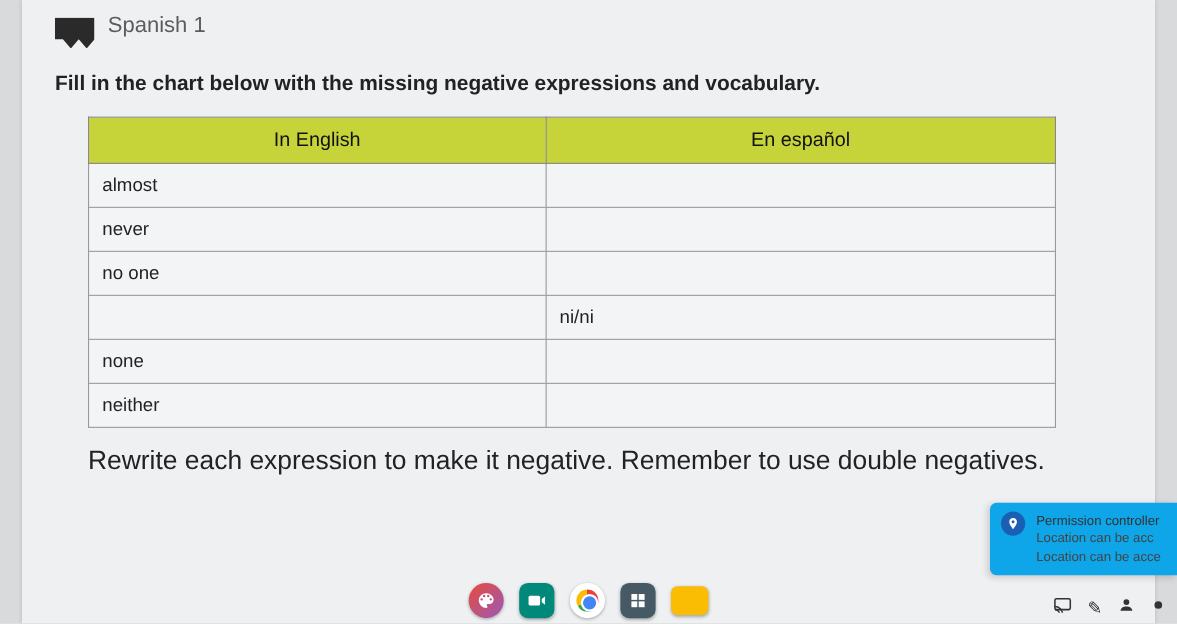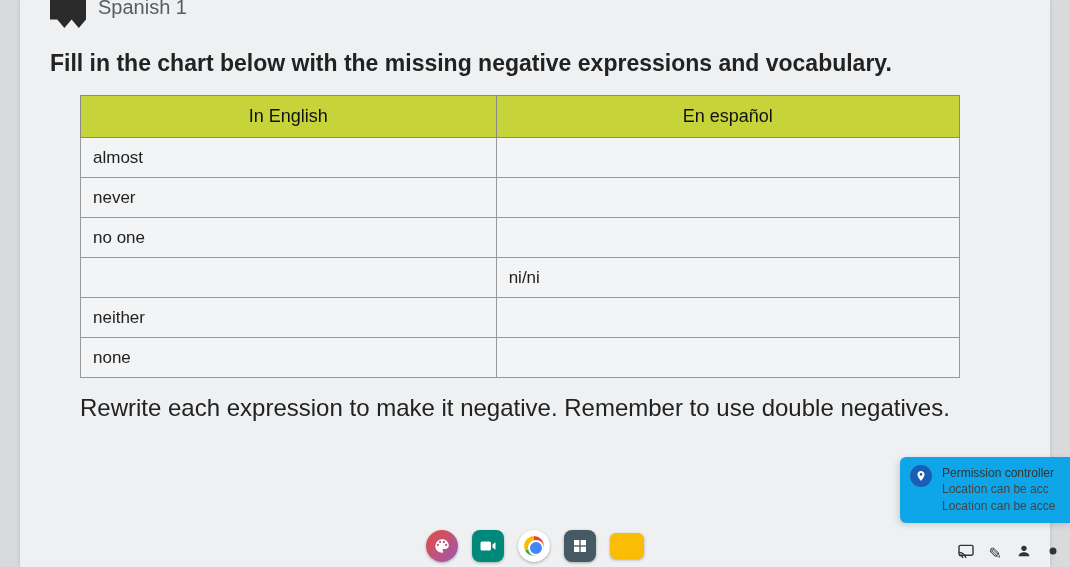--- a/index.html
+++ b/index.html
@@ -15,21 +15,21 @@
     background: #eef0f2;
     margin: 0 20px;
     padding: 0 30px 0 30px;
     height: 100%;
     position: relative;
     box-shadow: 0 0 4px rgba(0,0,0,0.15);
   }
   .header-row {
     display: flex;
     align-items: flex-start;
-    padding-top: 0;
+    padding-top: 16px;
   }
   .logo {
     width: 36px;
     height: 28px;
     background: #2a2a2a;
     margin-right: 12px;
     clip-path: polygon(0 0, 100% 0, 100% 70%, 80% 100%, 60% 70%, 40% 100%, 20% 70%, 0 70%);
   }
   .subject {
     font-size: 20px;
@@ -42,21 +42,21 @@
     margin-left: auto;
     padding-right: 40px;
     font-size: 18px;
     color: #222;
   }
   .name-date .row { display: flex; align-items: baseline; margin-bottom: 4px; }
   .name-date .label { width: 60px; text-align: right; margin-right: 8px; }
   .name-date .line { border-bottom: 1px solid #222; width: 220px; height: 18px; }
   .instruction {
     font-weight: bold;
-    font-size: 23px;
+    font-size: 19px;
     color: #222;
     margin: 22px 0 18px 0;
   }
   table.chart {
     border-collapse: collapse;
     width: 880px;
     margin-left: 30px;
     background: #f3f4f5;
   }
   table.chart th {
@@ -174,25 +174,25 @@
       </tr>
       <tr>
         <td>no one</td>
         <td></td>
       </tr>
       <tr>
         <td></td>
         <td>ni/ni</td>
       </tr>
       <tr>
+        <td>none</td>
+        <td></td>
+      </tr>
+      <tr>
         <td>neither</td>
-        <td></td>
-      </tr>
-      <tr>
-        <td>none</td>
         <td></td>
       </tr>
     </tbody>
   </table>
 
   <div class="instruction2">Rewrite each expression to make it negative. Remember to use double negatives.</div>
 
   <div class="notification">
     <div class="notif-icon">
       <svg width="12" height="12" viewBox="0 0 24 24" fill="#fff">

